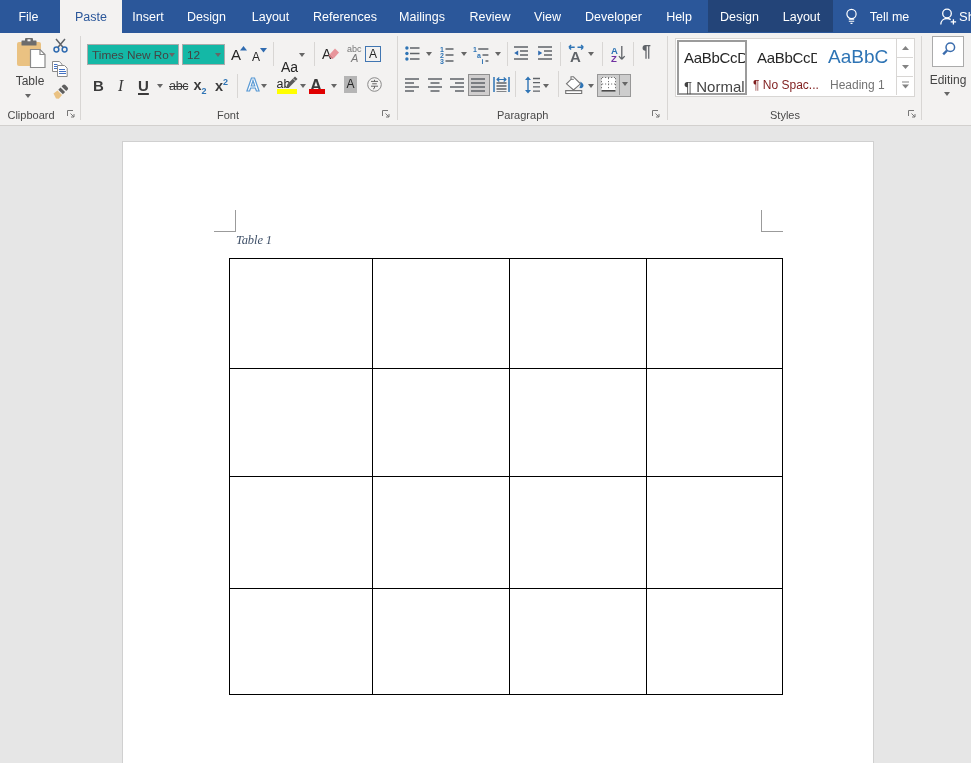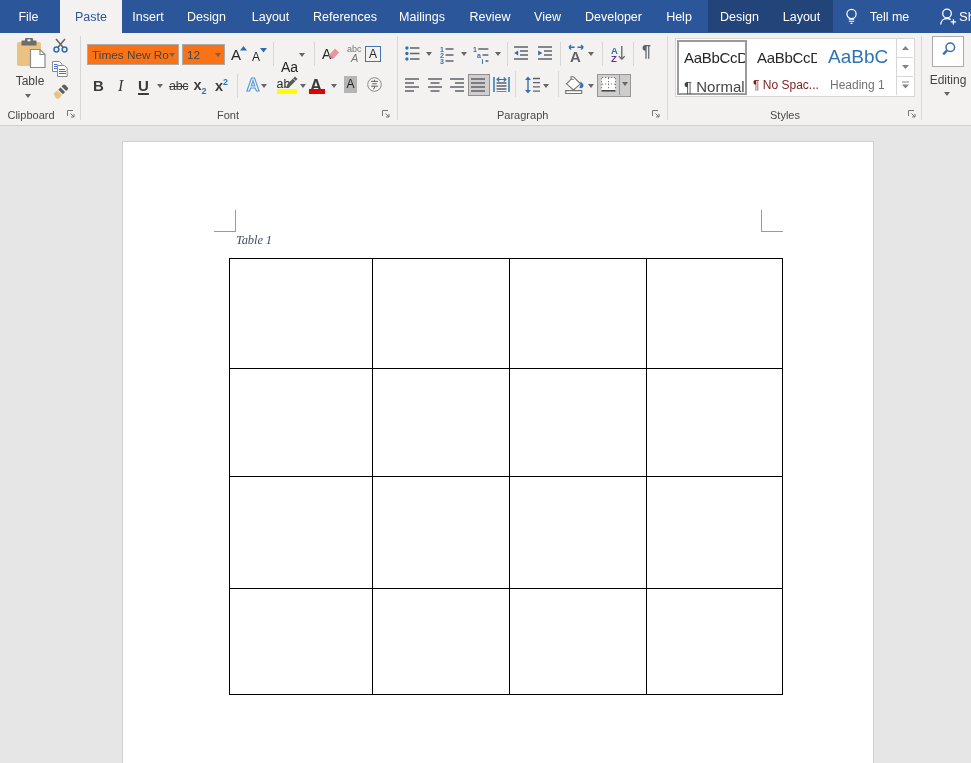--- a/index.html
+++ b/index.html
@@ -10,21 +10,21 @@
   #tabbar { position:absolute; left:0; top:0; width:971px; height:33px; background:#2b579a; }
   #ctxtabs { position:absolute; left:708px; top:0; width:125px; height:32px; background:#234478; }
   #hometab { position:absolute; left:60px; top:0; width:62px; height:33px; background:#f3f2f1; }
   .tab { position:absolute; top:0; height:33px; line-height:34px; text-align:center; color:#fff; font-size:12.5px; }
   .tab.sel { color:#2b579a; }
   
   #ribbon { position:absolute; left:0; top:33px; width:971px; height:92px; background:#f3f2f1; border-bottom:1px solid #d2d0ce; }
   .vsep { position:absolute; width:1px; background:#d8d6d4; }
   .grplabel { position:absolute; top:75px; height:14px; line-height:14px; font-size:11px; color:#494949; text-align:center; }
   .btnlabel { position:absolute; font-size:12px; color:#444; text-align:center; }
-  .combo { position:absolute; background:#f97316; border:1px solid #ababab; }
+  .combo { position:absolute; background:#14b8a6; border:1px solid #ababab; }
   .combo .txt { position:absolute; left:4px; top:2.5px; font-size:11.8px; color:#444; white-space:nowrap; }
   .dArrow { position:absolute; width:0; height:0; border-left:3.5px solid transparent; border-right:3.5px solid transparent; border-top:4px solid #666; }
   .glyph { position:absolute; color:#262626; }
   
   #docarea { position:absolute; left:0; top:126px; width:971px; height:637px; background:#e6e6e6; }
   #page { position:absolute; left:122px; top:15px; width:750px; height:622px; background:#fff; border:1px solid #d0d0d0; border-bottom:none; }
   .crop { position:absolute; background:#9b9b9b; }
   #caption { position:absolute; left:236px; top:107px; font-family:"Liberation Serif", serif; font-style:italic; font-size:12.5px; color:#3f5068; letter-spacing:-0.1px; }
   .tline { position:absolute; background:#000; }
 </style>

